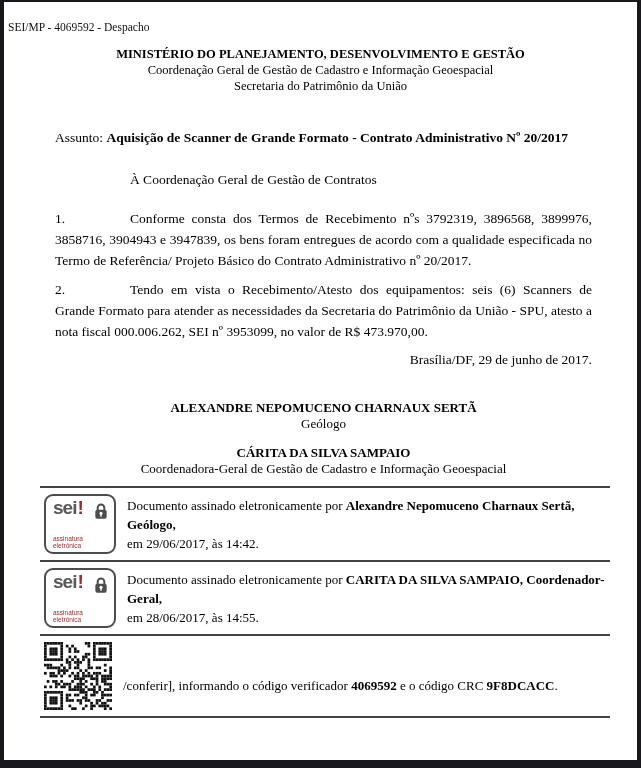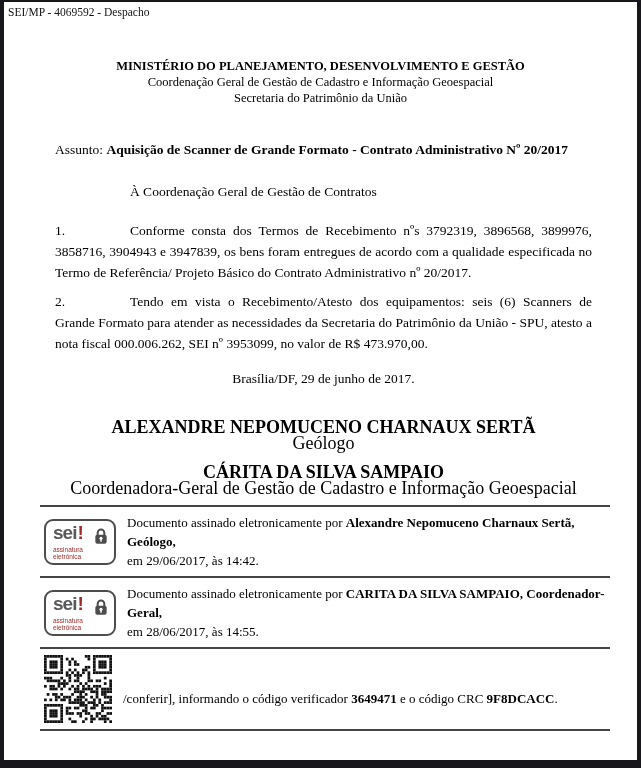--- a/index.html
+++ b/index.html
@@ -18,47 +18,47 @@
   .sheet {
     position: absolute;
     left: 4px; top: 2px; right: 4px; bottom: 8px;
     background: #ffffff;
     overflow: hidden;
   }
   
   .browser-bar {
     display: flex;
     justify-content: space-between;
-    padding: 4px 2px 0 4px;
+    padding: 19px 2px 0 4px;
     font-size: 11.5px;
     color: #111;
   }
   
   .letterhead {
-    margin-top: 40px;
+    margin-top: 13px;
     text-align: center;
     font-size: 12.5px;
     line-height: 16px;
   }
   .letterhead .ministry { font-weight: bold; }
   
   .content { padding: 0 45px 0 51px; font-size: 13.5px; }
   .subject { margin-top: 36px; }
   .subject .subject-value { font-weight: bold; }
   .recipient { margin-top: 26px; margin-left: 75px; }
   .para {
     margin-top: 20px;
     text-align: justify;
     line-height: 21px;
   }
   .para.second { margin-top: 8px; }
   .para .num { display: inline-block; width: 75px; }
-  .dateline { margin-top: 14px; text-align: center; line-height: 21px; }
-  
-  .sig-block { text-align: center; font-size: 18px; line-height: 16px; }
+  .dateline { margin-top: 7px; text-align: right; line-height: 21px; }
+  
+  .sig-block { text-align: center; font-size: 13px; line-height: 16px; }
   .sig-block.first { margin-top: 30px; }
   .sig-block.second { margin-top: 13px; }
   .sig-name { font-weight: bold; }
   
   .stamp-table {
     margin: 9px 27px 0 36px;
     border-top: 2px solid #444;
     font-size: 13px;
   }
   .stamp-row {
@@ -68,21 +68,21 @@
     padding: 6px 4px;
     border-bottom: 2px solid #444;
     line-height: 19px;
   }
   .stamp-row .txt { flex: 1; }
   .b { font-weight: bold; }
   
   .sei-badge {
     flex: 0 0 auto;
     width: 72px;
-    height: 46px;
+    height: 60px;
     border: 2px solid #4d4d4d;
     border-radius: 9px;
     position: relative;
     background: #fff;
   }
   .sei-word {
     position: absolute;
     left: 7px; top: 2px;
     font-family: "Liberation Sans", sans-serif;
     font-weight: bold;
@@ -485,20 +485,20 @@
               <rect x="2.72" y="65.28" width="2.72" height="2.72" fill="#111"></rect>
               <rect x="5.44" y="65.28" width="2.72" height="2.72" fill="#111"></rect>
               <rect x="8.16" y="65.28" width="2.72" height="2.72" fill="#111"></rect>
               <rect x="10.88" y="65.28" width="2.72" height="2.72" fill="#111"></rect>
               <rect x="13.60" y="65.28" width="2.72" height="2.72" fill="#111"></rect>
               <rect x="16.32" y="65.28" width="2.72" height="2.72" fill="#111"></rect>
             </svg>
         </div>
         <div class="txt">
           <br>
-          <span>/conferir], informando o código verificador </span><span class="b">3649471</span><span> e o código CRC </span><span class="b">9F8DCACC</span><span>.</span>
+          <span>/conferir], informando o código verificador </span><span class="b">4069592</span><span> e o código CRC </span><span class="b">9F8DCACC</span><span>.</span>
         </div>
       </div>
 
     </div>
 
   </div>
 </div>
 
 </body></html>

